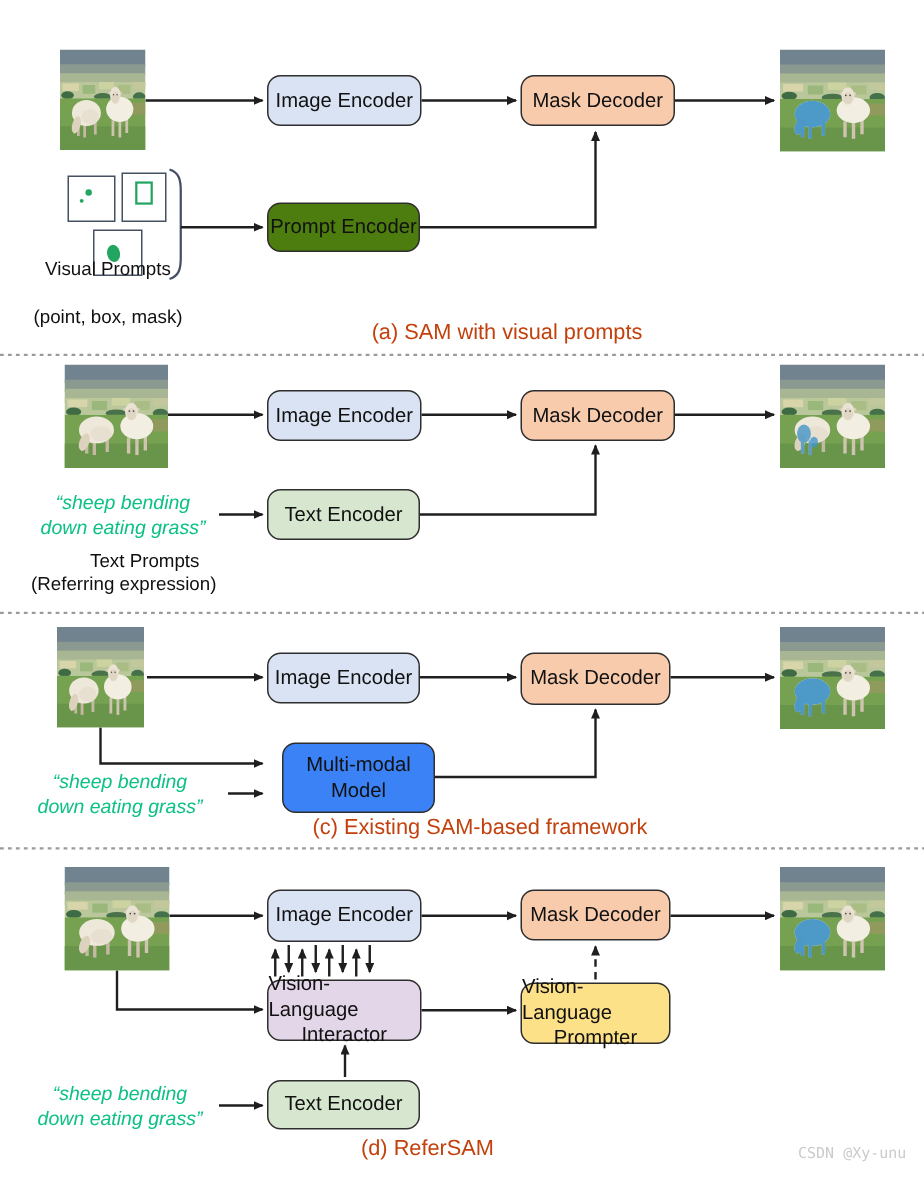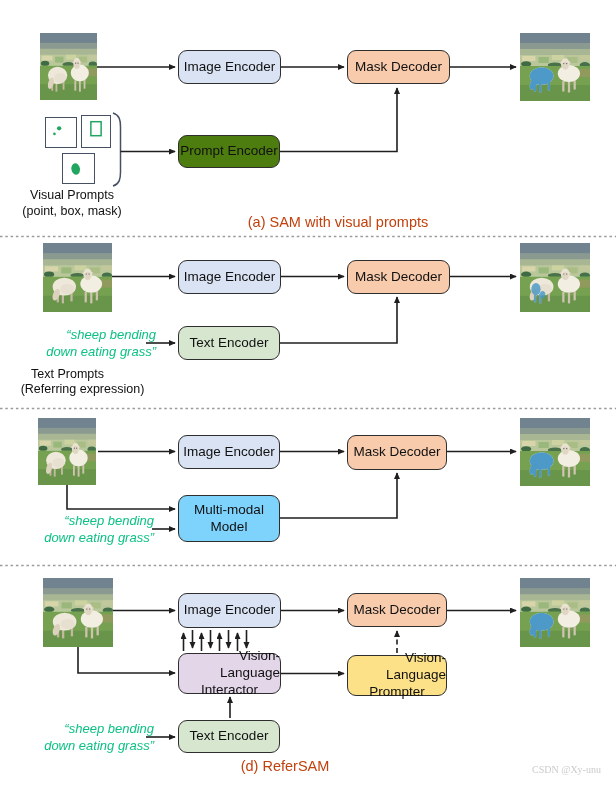--- a/index.html
+++ b/index.html
@@ -2,26 +2,26 @@
 <html><head>
 <meta charset="utf-8">
 <style>
   html,body{margin:0;padding:0;background:#ffffff;}
   #page{position:relative;width:616px;height:786px;background:#ffffff;overflow:hidden;
         font-family:"Liberation Sans",sans-serif;color:#111;}
   #wires{position:absolute;left:0;top:0;z-index:1;}
   .layer{position:absolute;left:0;top:0;width:100%;height:100%;z-index:2;pointer-events:none;}
   .nbox{position:absolute;display:flex;flex-direction:column;align-items:center;justify-content:center;
         border:1.5px solid #2e2e2e;border-radius:9px;font-size:13.5px;line-height:1.25;
-        text-align:right;box-sizing:border-box;background:#eee;}
+        text-align:left;box-sizing:border-box;background:#eee;}
   .photo{position:absolute;}
   .photo svg{display:block;width:100%;height:100%;}
   .caption{position:absolute;font-size:14.5px;text-align:center;color:#c2410c;}
   .plabel{position:absolute;font-size:12.5px;text-align:center;color:#101010;line-height:1.2;}
-  .quote{position:absolute;font-size:13px;font-style:italic;text-align:right;line-height:16.5px;}
+  .quote{position:absolute;font-size:13px;font-style:italic;text-align:center;line-height:16.5px;}
   .thumb{position:absolute;background:#fff;border:1.4px solid #455062;box-sizing:border-box;}
   .thumb svg{display:block;width:100%;height:100%;}
   .watermark{position:absolute;font-family:"DejaVu Sans Mono",monospace;font-size:10px;color:#cbcbcb;}
 </style>
 </head>
 <body>
 
 <div id="page">
 
   <svg id="wires" width="616" height="786" viewBox="0 0 616 786">
@@ -172,21 +172,21 @@
       <svg viewBox="0 0 30 33">
           <rect x="9.5" y="6" width="11" height="15" fill="none" class="pgs" stroke-width="1.6" stroke="#23a562"></rect>
         </svg>
     </div>
     <div class="thumb" style="left:62px;top:153px;width:33px;height:31px;">
       <svg viewBox="0 0 33 31">
           <ellipse cx="13.5" cy="16" rx="4.6" ry="6.2" class="pg" transform="rotate(-10 13.5 16)" fill="#23a562"></ellipse>
         </svg>
     </div>
 
-    <div class="plabel" style="left:18px;top:188px;width:108px;">
+    <div class="plabel" style="left:18px;top:172px;width:108px;">
       <span>Visual Prompts</span>
     </div>
     <div class="plabel" style="left:10px;top:204px;width:124px;text-align:center;">
       <span>(point, box, mask)</span>
     </div>
 
     <div class="nbox" style="left: 178px; top: 135px; width: 102px; height: 33px; background: #4d7c0f;">
       <span>Prompt Encoder</span>
     </div>
 
@@ -279,21 +279,21 @@
         </svg>
       </div>
 
     <div class="quote" style="left: 8px; top: 327px; width: 148px; color: rgb(12, 193, 132);">
       <span>“sheep bending</span><br>
       <span>down eating grass”</span>
     </div>
     <div class="nbox" style="left: 178px; top: 326px; width: 102px; height: 34px; background: rgb(215, 231, 207);">
       <span>Text Encoder</span>
     </div>
-    <div class="plabel" style="left:10px;top:367px;width:115px;">
+    <div class="plabel" style="left:39px;top:367px;width:115px;">
       <span>Text Prompts</span>
     </div>
     <div class="plabel" style="left:8px;top:382px;width:149px;">
       <span>(Referring expression)</span>
     </div>
   </div>
 
   <div class="layer">
     <div class="photo" style="left:38px;top:418px;width:58px;height:67px;">
         <svg viewBox="0 0 68 68" preserveAspectRatio="none">
@@ -372,27 +372,30 @@
           <g fill="#4596c8" opacity="0.95">
             <rect x="13.5" y="49" width="2.2" height="9.5"></rect>
             <rect x="18.5" y="50" width="2.2" height="9.5"></rect>
             <rect x="27" y="49" width="2.2" height="8.5"></rect>
             <ellipse cx="21" cy="43" rx="11.5" ry="8.8"></ellipse>
             <ellipse cx="13" cy="51" rx="3.2" ry="6" transform="rotate(20 13 51)"></ellipse>
           </g>
         </svg>
       </div>
 
-    <div class="nbox" style="left: 178px; top: 495px; width: 102px; height: 47px; background: #7dd3fc;">
+    <div class="nbox" style="left: 188px; top: 495px; width: 102px; height: 47px; background: #3b82f6;">
       <span>Multi-modal</span>
       <span>Model</span>
     </div>
     <div class="quote" style="left: 6px; top: 513px; width: 148px; color: rgb(12, 193, 132);">
       <span>“sheep bending</span><br>
       <span>down eating grass”</span>
+    </div>
+    <div class="caption" style="left:130px;top:544px;width:380px;">
+      <span>(c) Existing SAM-based framework</span>
     </div>
   </div>
 
   <div class="layer">
     <div class="photo" style="left:43px;top:578px;width:70px;height:69px;">
         <svg viewBox="0 0 68 68" preserveAspectRatio="none">
           <rect x="0" y="0" width="68" height="12" fill="#70838f"></rect>
           <rect x="0" y="10" width="68" height="8" fill="#8a9a90"></rect>
           <rect x="0" y="16" width="68" height="9" fill="#a8b694"></rect>
           <rect x="0" y="22" width="68" height="11" fill="#b9c79b"></rect>
@@ -485,18 +488,18 @@
     <div class="nbox" style="left: 178px; top: 720px; width: 102px; height: 33px; background: rgb(215, 231, 207);">
       <span>Text Encoder</span>
     </div>
     <div class="quote" style="left: 6px; top: 721px; width: 148px; color: rgb(12, 193, 132);">
       <span>“sheep bending</span><br>
       <span>down eating grass”</span>
     </div>
     <div class="caption" style="left:95px;top:758px;width:380px;">
       <span>(d) ReferSAM</span>
     </div>
-    <div class="watermark" style="left:532px;top:764px;font-family:Liberation Serif, serif;">
+    <div class="watermark" style="left:532px;top:764px;">
       <span>CSDN @Xy-unu</span>
     </div>
   </div>
 
 </div>
 
 </body></html>

